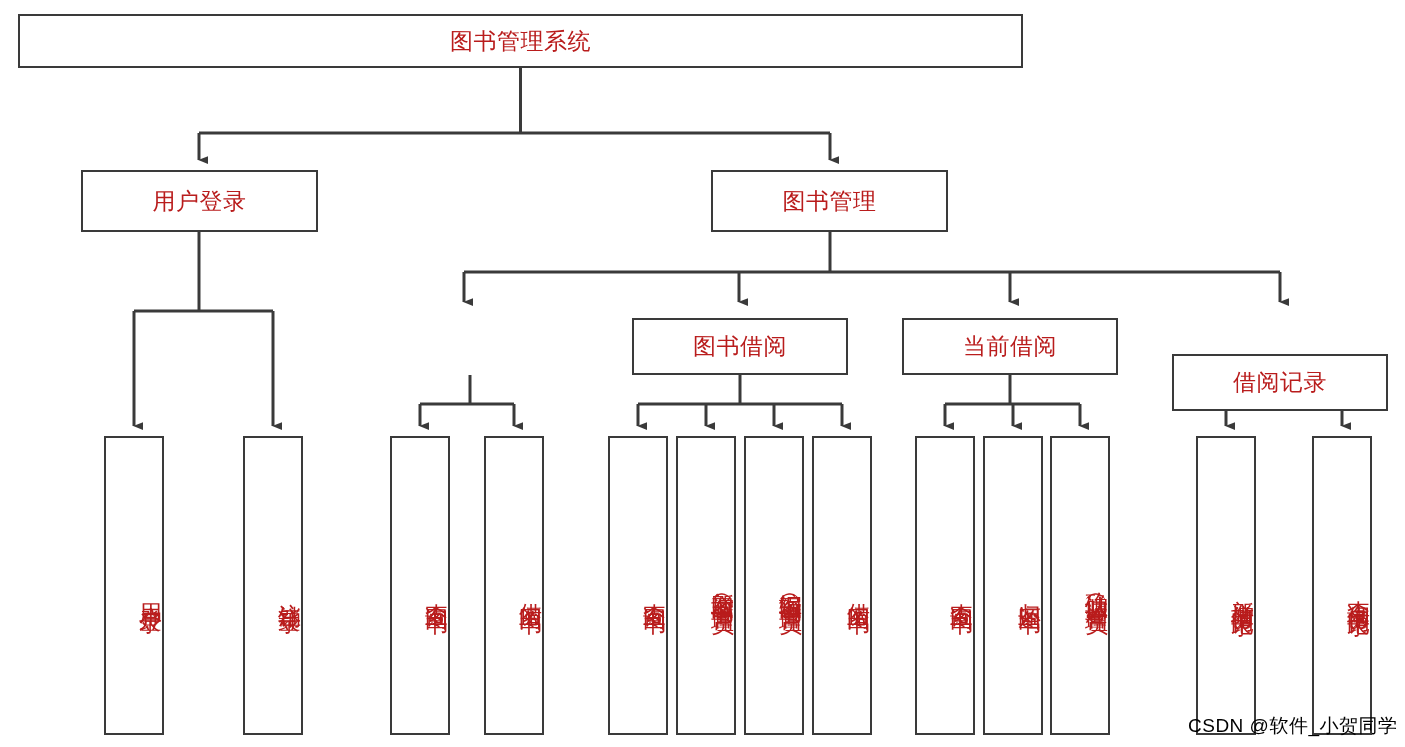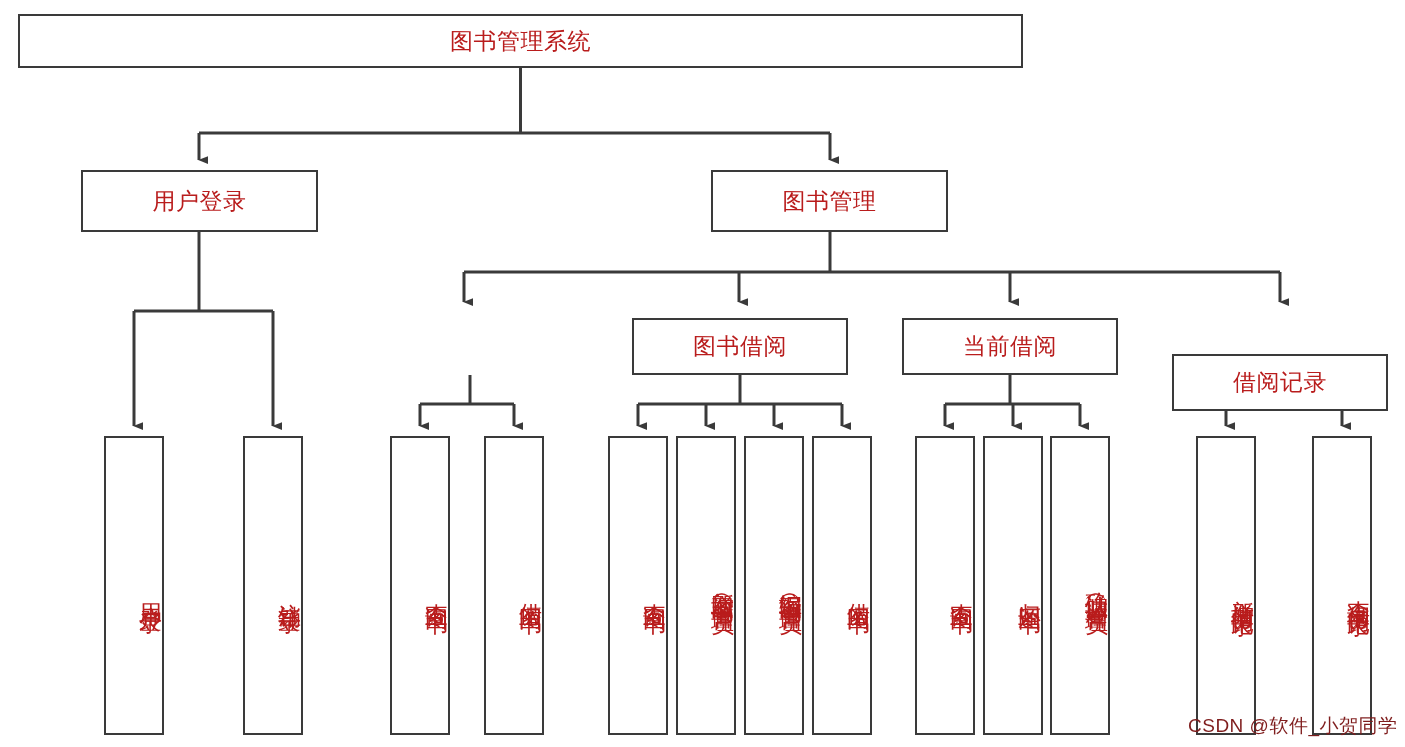--- a/index.html
+++ b/index.html
@@ -50,21 +50,21 @@
     align-items: flex-start;
     padding-top: 10px;
     white-space: nowrap;
   }
   .node-v.tall {
     padding-top: 4px;
   }
   .watermark {
     position: absolute;
     font-size: 19px;
-    color: #7f1d1d;
+    color: #000000;
     white-space: nowrap;
     left: 1188px;
     top: 713px;
     letter-spacing: 0.5px;
   }
 </style>
 </head>
 <body>
 
 <div id="diagram-root">

